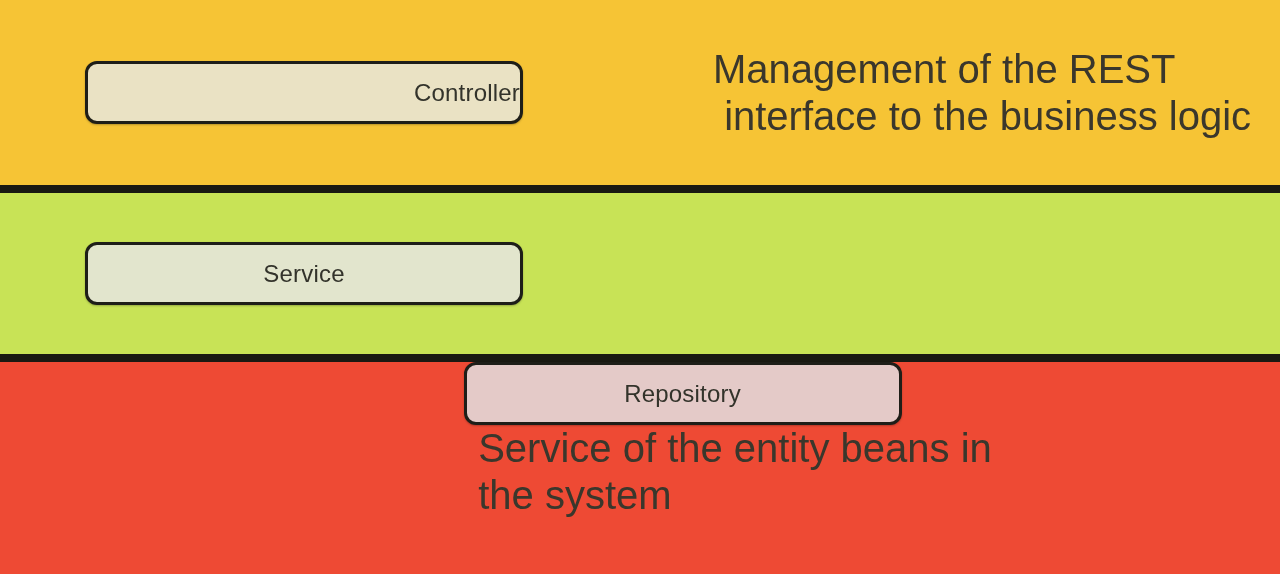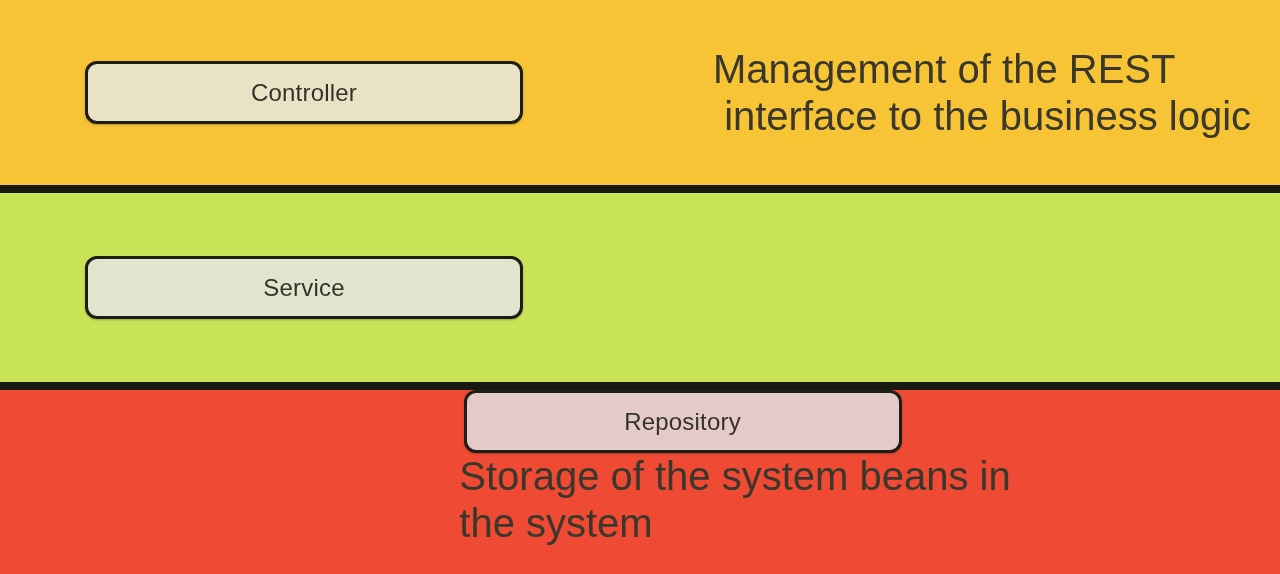--- a/index.html
+++ b/index.html
@@ -15,21 +15,21 @@
     flex-direction: column;
     font-family: "Liberation Sans", sans-serif;
   }
   .band {
     position: relative;
     display: flex;
     align-items: center;
     width: 100%;
   }
   .band-controller { height: 185px; }
-  .band-service    { height: 189px; }
+  .band-service    { height: 161px; }
   .band-repository { height: 184px; flex: 1; }
   .divider {
     height: 8px;
     width: 100%;
     flex: none;
   }
   .layer-box {
     flex: none;
     box-sizing: border-box;
     width: 438px;
@@ -54,38 +54,38 @@
     color: #3a372c;
     white-space: pre-wrap;
   }
 </style>
 </head>
 <body>
 
 <div id="stage">
 
   <section class="band band-controller" style="background-color: rgb(246, 196, 53);">
-    <div class="layer-box" style="background-color: rgb(234, 226, 196);">
+    <div class="layer-box" style="background-color: rgb(234, 226, 196); justify-content: flex-end;">
       <span class="layer-box-label">Controller</span>
     </div>
     <div class="layer-desc">Management of the REST
  interface to the business logic</div>
   </section>
 
   <div class="divider" style="background-color: rgb(25, 25, 18);"></div>
 
   <section class="band band-service" style="background-color: rgb(200, 227, 86);">
     <div class="layer-box" style="background-color: rgb(226, 229, 205);">
       <span class="layer-box-label">Service</span>
     </div>
   </section>
 
   <div class="divider" style="background-color: rgb(25, 25, 18);"></div>
 
   <section class="band band-repository" style="background-color: rgb(238, 74, 52); flex-direction: column;">
     <div class="layer-box" style="background-color: rgb(228, 202, 200);">
       <span class="layer-box-label">Repository</span>
     </div>
-    <div class="layer-desc">Storage of the system beans in
+    <div class="layer-desc">Service of the entity beans in
 the system</div>
   </section>
 
 </div>
 
 </body></html>

